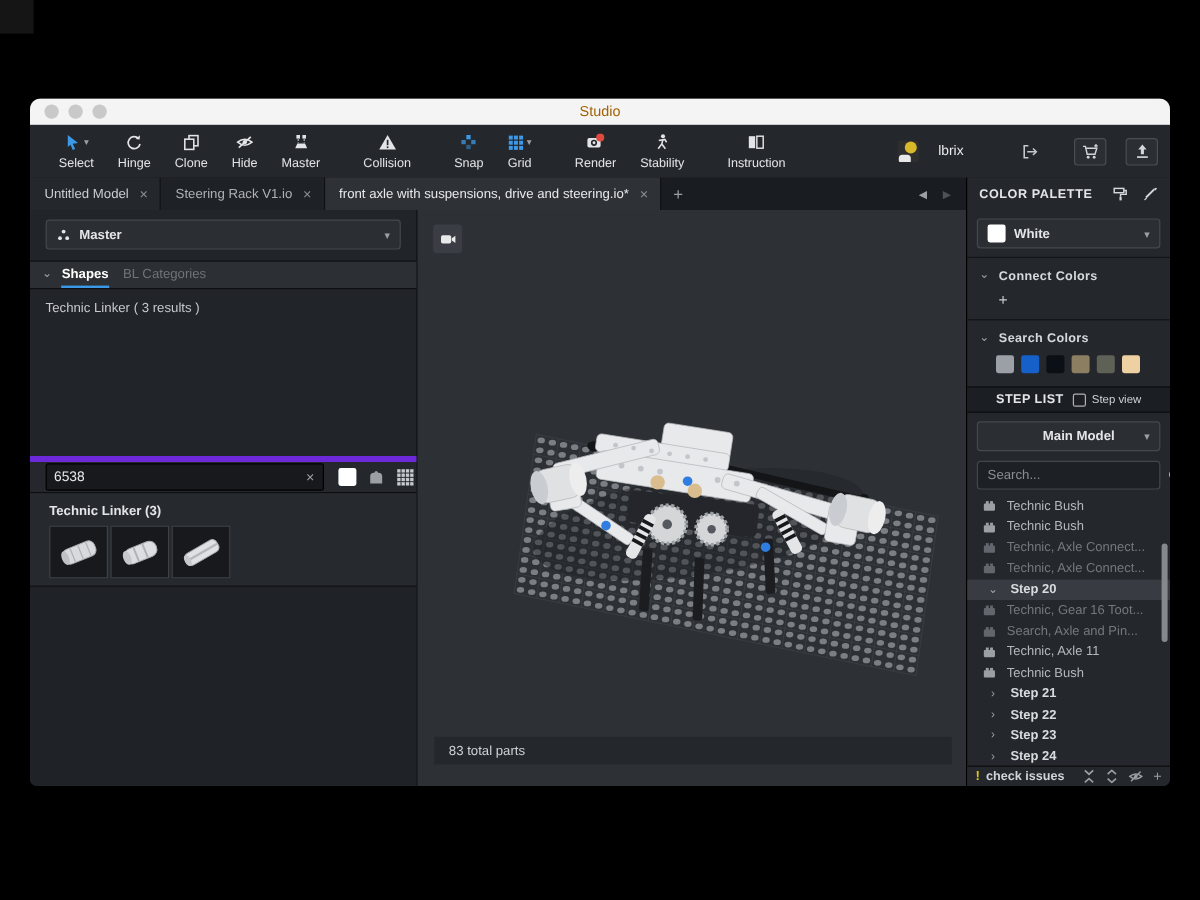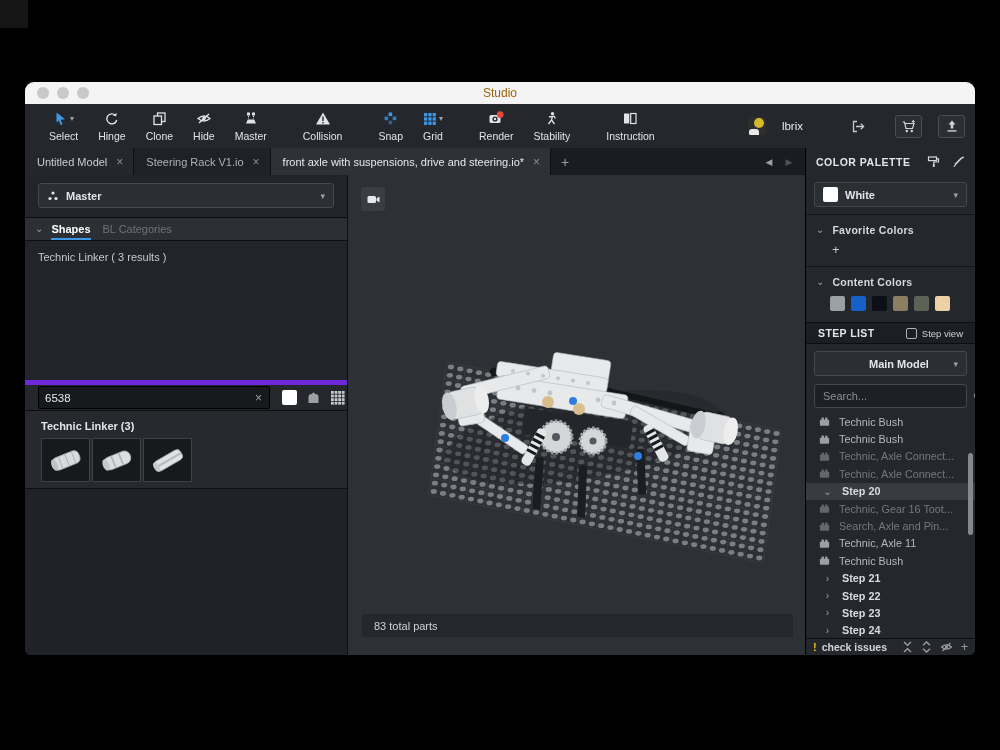--- a/index.html
+++ b/index.html
@@ -96,21 +96,21 @@
   
   .right-panel { width:170px; background:#24272c; border-left:1px solid #000; display:flex; flex-direction:column; }
   .rp-dd { margin:7px 8px; }
   .rp-divider { border-top:1px solid #121417; }
   .rp-sec-head { display:flex; align-items:center; gap:8px; padding:9px 0 0 10px; }
   .rp-sec-head .sec-label { font-size:10.5px; font-weight:bold; letter-spacing:.3px; color:#d6d9dc; }
   .fav-plus { padding:6px 0 9px 26px; color:#c6c9cd; font-size:13px; }
   .cc-swatches { display:flex; gap:6px; padding:8px 0 11px 24px; }
   .cc-swatch { width:15px; height:15px; border-radius:2px; }
   .steplist-header { height:22px; background:#1b1e22; border-top:1px solid #0c0e10; border-bottom:1px solid #0c0e10;
-    display:flex; align-items:center; padding:0 12px; }
+    display:flex; align-items:center; padding:0 24px; }
   .steplist-header .sl-title { font-size:10.5px; font-weight:bold; letter-spacing:.4px; color:#e3e5e8; }
   .stepview { margin-left:auto; display:flex; align-items:center; gap:5px; }
   .checkbox { width:11px; height:11px; border:1.5px solid #aeb1b5; border-radius:2px; background:transparent; }
   .stepview-label { font-size:9.5px; color:#cfd2d6; }
   .rp-search { margin:1px 8px 5px 8px; height:24px; background:#1d2024; border:1px solid #43474d; border-radius:3px;
     display:flex; align-items:center; }
   .rp-search input { flex:1; background:transparent; border:none; outline:none; color:#9ba0a5; font-size:11px;
     padding:0 8px; font-family:"Liberation Sans", sans-serif; }
   .rp-search input::placeholder { color:#8b8f94; opacity:1; }
   .rp-search .mag { padding-right:8px; display:flex; }
@@ -1187,28 +1187,28 @@
     <div class="right-panel">
       <div class="dropdown rp-dd">
         <span class="swatch-white" style="width:15px;height:15px;"></span>
         <span class="dd-label">White</span>
         <span class="dd-caret">▾</span>
       </div>
       <div class="rp-divider"></div>
 
       <div class="rp-sec-head">
         <span class="chev">⌄</span>
-        <span class="sec-label">Favorite Colors</span>
+        <span class="sec-label">Connect Colors</span>
       </div>
       <div class="fav-plus">+</div>
       <div class="rp-divider"></div>
 
       <div class="rp-sec-head">
         <span class="chev">⌄</span>
-        <span class="sec-label">Content Colors</span>
+        <span class="sec-label">Search Colors</span>
       </div>
       <div class="cc-swatches" id="content-swatches">
           <div class="cc-swatch" style="background: rgb(154, 160, 166);"></div>
           <div class="cc-swatch" style="background: rgb(21, 97, 201);"></div>
           <div class="cc-swatch" style="background: rgb(10, 16, 22);"></div>
           <div class="cc-swatch" style="background: rgb(140, 126, 97);"></div>
           <div class="cc-swatch" style="background: rgb(94, 97, 86);"></div>
           <div class="cc-swatch" style="background: rgb(237, 209, 162);"></div>
         </div>
 

